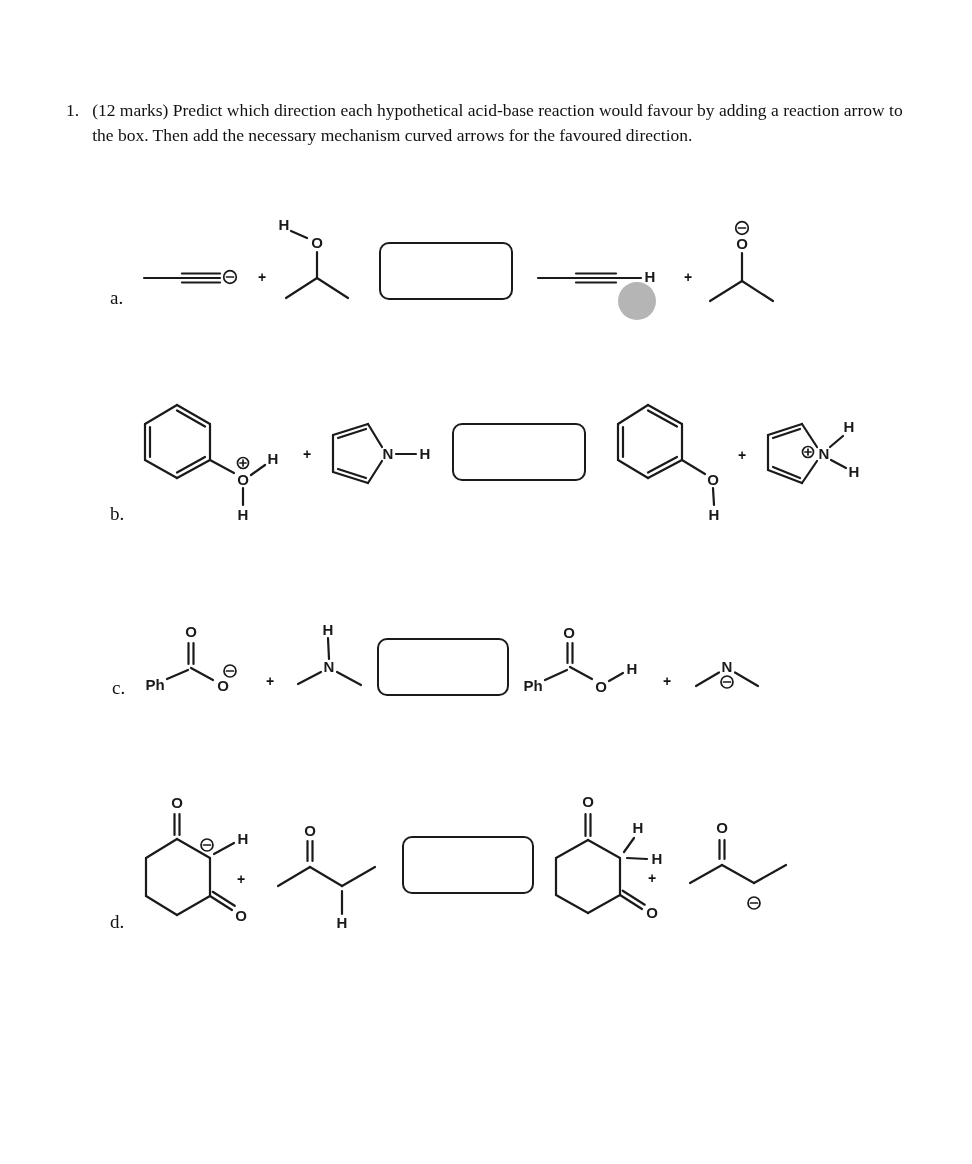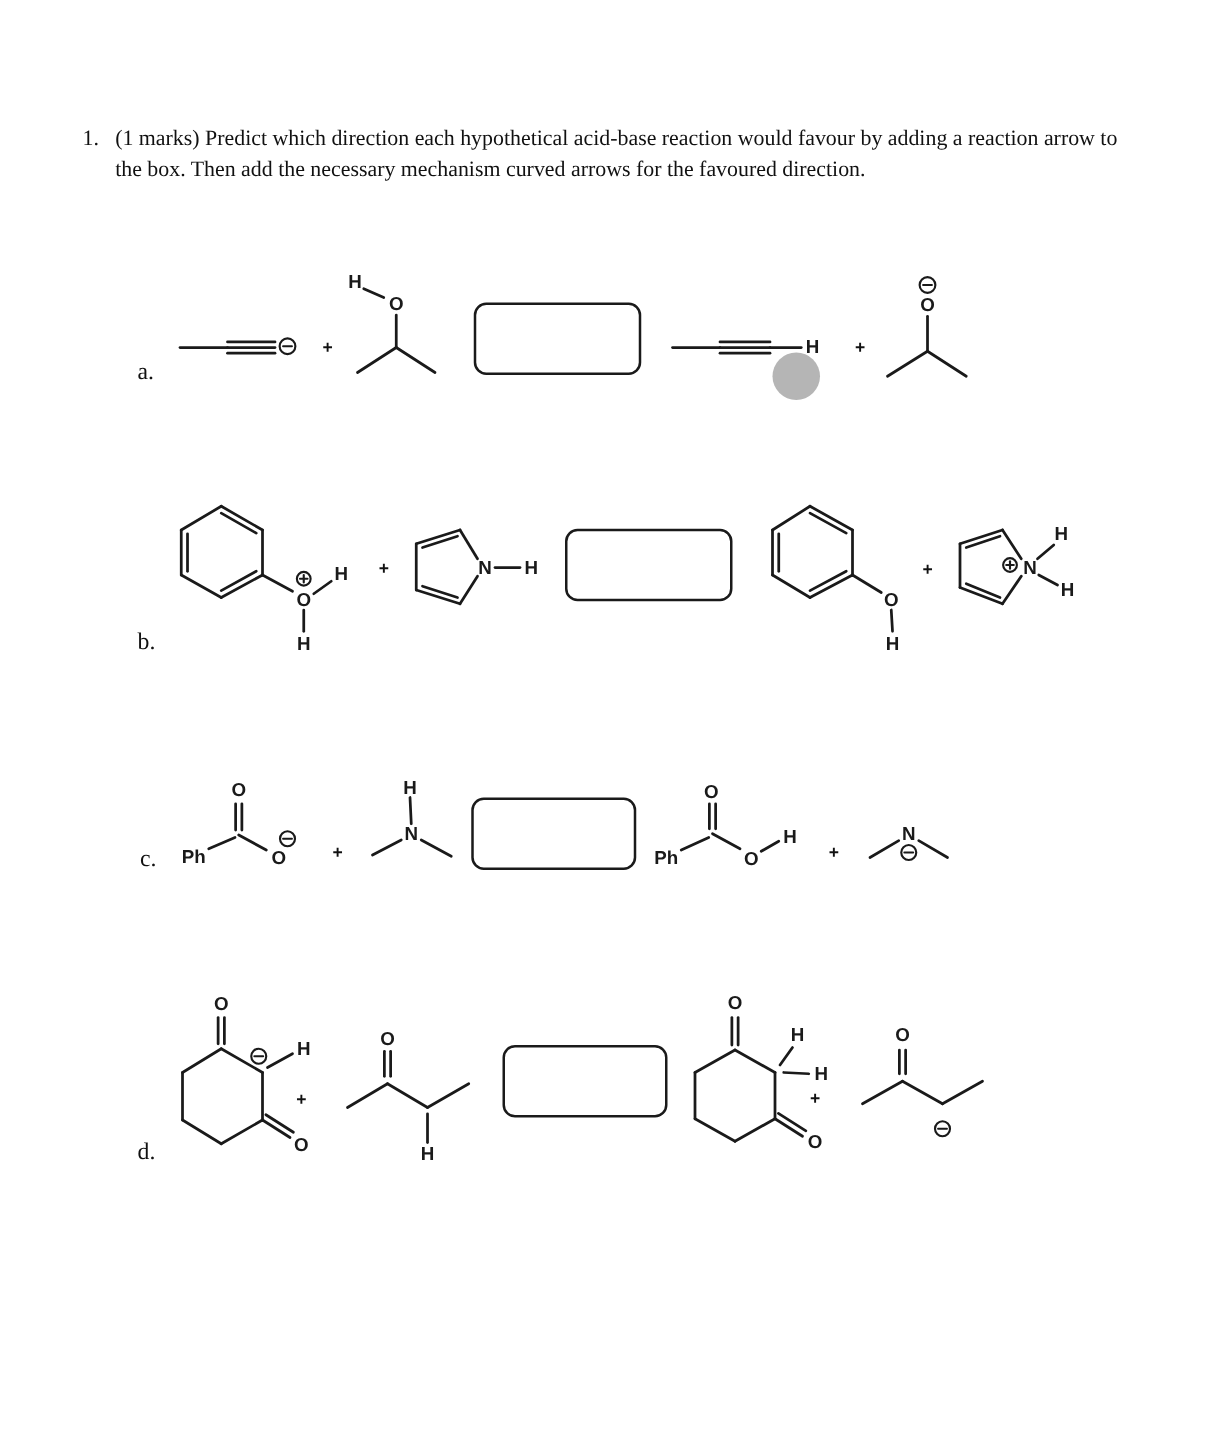--- a/index.html
+++ b/index.html
@@ -38,21 +38,21 @@
     border-radius:50%; background:#b5b5b5;
   }
 </style>
 </head>
 <body>
 
 <div class="page">
 
   <div class="question">
     <span class="qnum">1.</span>
-    <div class="qtext">(1 marks) Predict which direction each hypothetical acid-base reaction would favour by adding a reaction arrow to the box. Then add the necessary mechanism curved arrows for the favoured direction.</div>
+    <div class="qtext">(12 marks) Predict which direction each hypothetical acid-base reaction would favour by adding a reaction arrow to the box. Then add the necessary mechanism curved arrows for the favoured direction.</div>
   </div>
 
   <span class="row-label" style="left:110px; top:287px;">a.</span>
   <span class="row-label" style="left:110px; top:503px;">b.</span>
   <span class="row-label" style="left:112px; top:677px;">c.</span>
   <span class="row-label" style="left:110px; top:911px;">d.</span>
 
   <div class="answer-box" style="left:379px; top:242px; width:130px; height:54px;"></div>
   <div class="answer-box" style="left:452px; top:423px; width:130px; height:54px;"></div>
   <div class="answer-box" style="left:377px; top:638px; width:128px; height:54px;"></div>

